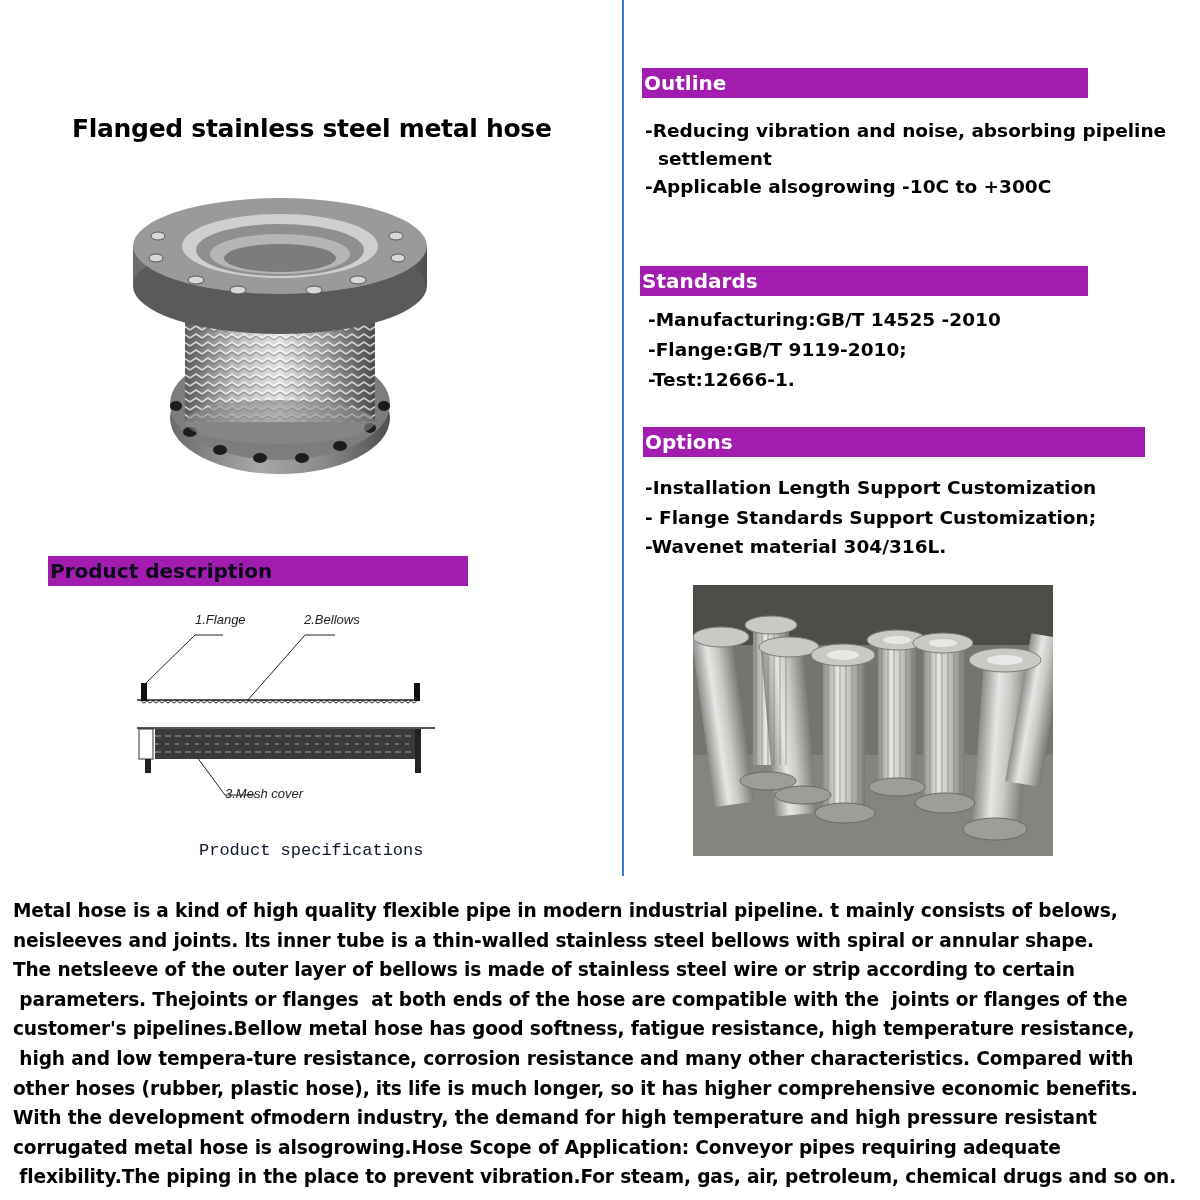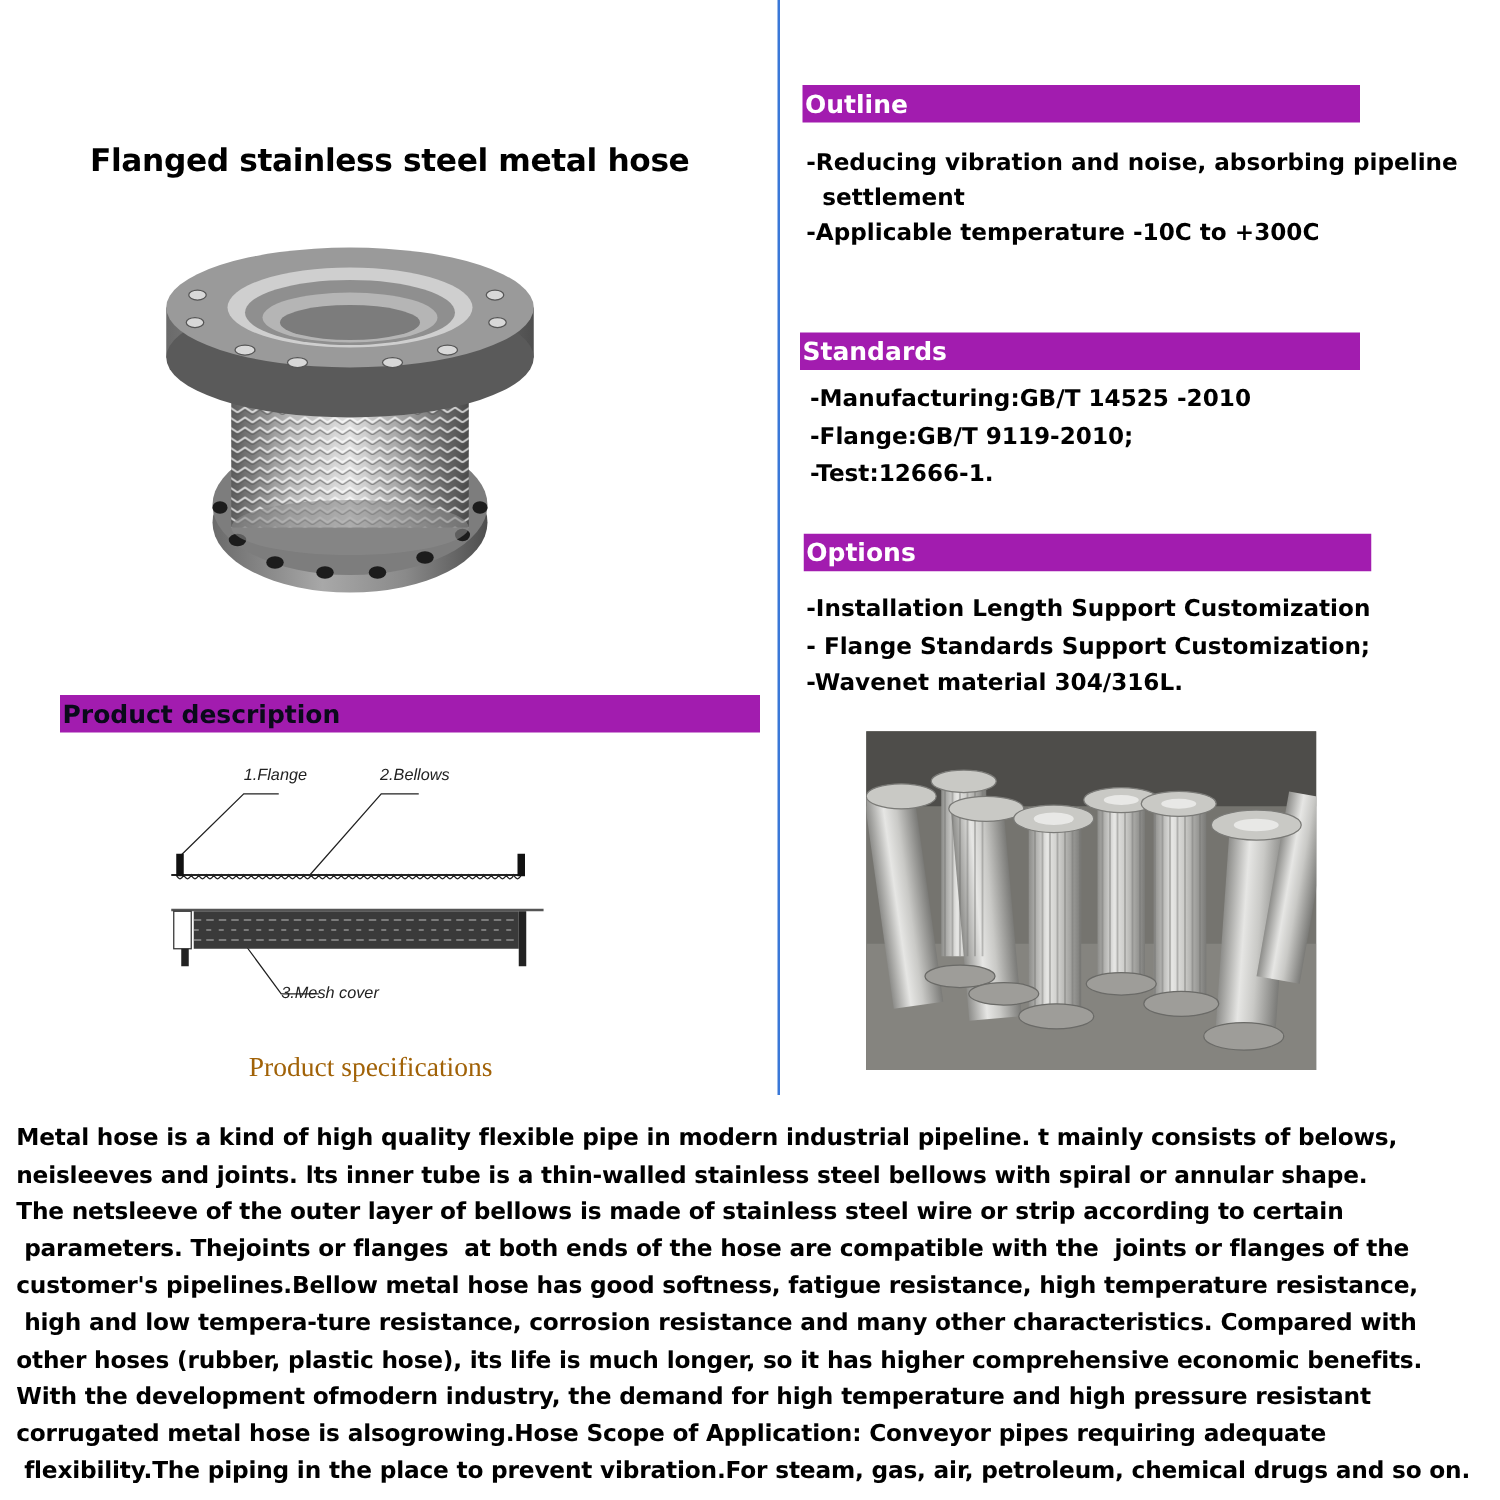--- a/index.html
+++ b/index.html
@@ -24,21 +24,21 @@
       font-weight: bold; font-size: 20px; line-height: 30px; padding-left: 2px;
       white-space: nowrap;
     }
     .bar.white { color: #ffffff; }
     .bar.dark { color: #0a0a1a; }
 
     .diagram { position: absolute; left: 125px; top: 605px; width: 310px; height: 200px; font-style: italic; }
     .diagram-label { position: absolute; font-family: "Liberation Sans", sans-serif; font-size: 13px; color: #222; white-space: nowrap; }
     .spec-caption {
       position: absolute; left: 199px; top: 841px;
-      font-family: Liberation Serif, serif; font-size: 22px; color: #a16207; white-space: nowrap;
+      font-family: Liberation Mono, monospace; font-size: 17px; color: #0f172a; white-space: nowrap;
     }
 
     
     .list { position: absolute; font-weight: bold; font-size: 18.5px; line-height: 28px; }
     .list .item { white-space: pre; }
     .list.std { line-height: 30px; }
     .list.opt { line-height: 29.5px; }
 
     .warehouse-photo {
       position: absolute; left: 693px; top: 585px; width: 360px; height: 271px;
@@ -109,21 +109,21 @@
       <ellipse cx="26" cy="62" rx="7" ry="4"></ellipse>
     <ellipse cx="66" cy="84" rx="8" ry="4"></ellipse>
       <ellipse cx="108" cy="94" rx="8" ry="4"></ellipse>
     <ellipse cx="184" cy="94" rx="8" ry="4"></ellipse>
       <ellipse cx="228" cy="84" rx="8" ry="4"></ellipse>
     <ellipse cx="268" cy="62" rx="7" ry="4"></ellipse>
       <ellipse cx="266" cy="40" rx="7" ry="4"></ellipse>
   </g>
 </svg>
 
-<div class="bar dark" style="left:48px; top:556px; width:560px;">Product description</div>
+<div class="bar dark" style="left:48px; top:556px; width:420px;">Product description</div>
 
 <div class="diagram">
   <svg width="310" height="200" viewBox="0 0 310 200">
 
     <polyline points="20,79 70,30 98,30" fill="none" stroke="#222" stroke-width="1"></polyline>
     <polyline points="122,96 180,30 210,30" fill="none" stroke="#222" stroke-width="1"></polyline>
     <polyline points="52,125 100,190 130,190" fill="none" stroke="#222" stroke-width="1"></polyline>
 
     <line x1="12" y1="95" x2="295" y2="95" stroke="#222" stroke-width="1.5"></line>
     <g fill="none" stroke="#222" stroke-width="1">
@@ -148,31 +148,31 @@
   <span class="diagram-label" style="left:179px; top:7px;text-align:center;">2.Bellows</span>
   <span class="diagram-label" style="left:100px; top:181px;">3.Mesh cover</span>
 </div>
 
 <div class="spec-caption">Product specifications</div>
 
 <div class="bar white" style="left:642px; top:68px; width:446px;">Outline</div>
 <div class="list" style="left:645px; top:117px;">
   <div class="item">-Reducing vibration and noise, absorbing pipeline</div>
   <div class="item">  settlement</div>
-  <div class="item">-Applicable temperature -10C to +300C</div>
+  <div class="item">-Applicable alsogrowing -10C to +300C</div>
 </div>
 
 <div class="bar white" style="left:640px; top:266px; width:448px;">Standards</div>
 <div class="list std" style="left:648px; top:305px;">
   <div class="item">-Manufacturing:GB/T 14525 -2010</div>
   <div class="item">-Flange:GB/T 9119-2010;</div>
   <div class="item">-Test:12666-1.</div>
 </div>
 
-<div class="bar white" style="left:643px; top:427px; width:454px;">Options</div>
+<div class="bar white" style="left:643px; top:427px; width:502px;">Options</div>
 <div class="list opt" style="left:645px; top:473px;">
   <div class="item">-Installation Length Support Customization</div>
   <div class="item">- Flange Standards Support Customization;</div>
   <div class="item">-Wavenet material 304/316L.</div>
 </div>
 
 <svg class="warehouse-photo" viewBox="0 0 360 271">
   <defs>
     <linearGradient id="tube" x1="0" x2="1" y1="0" y2="0">
       <stop offset="0" stop-color="#8d8d8a"></stop>

